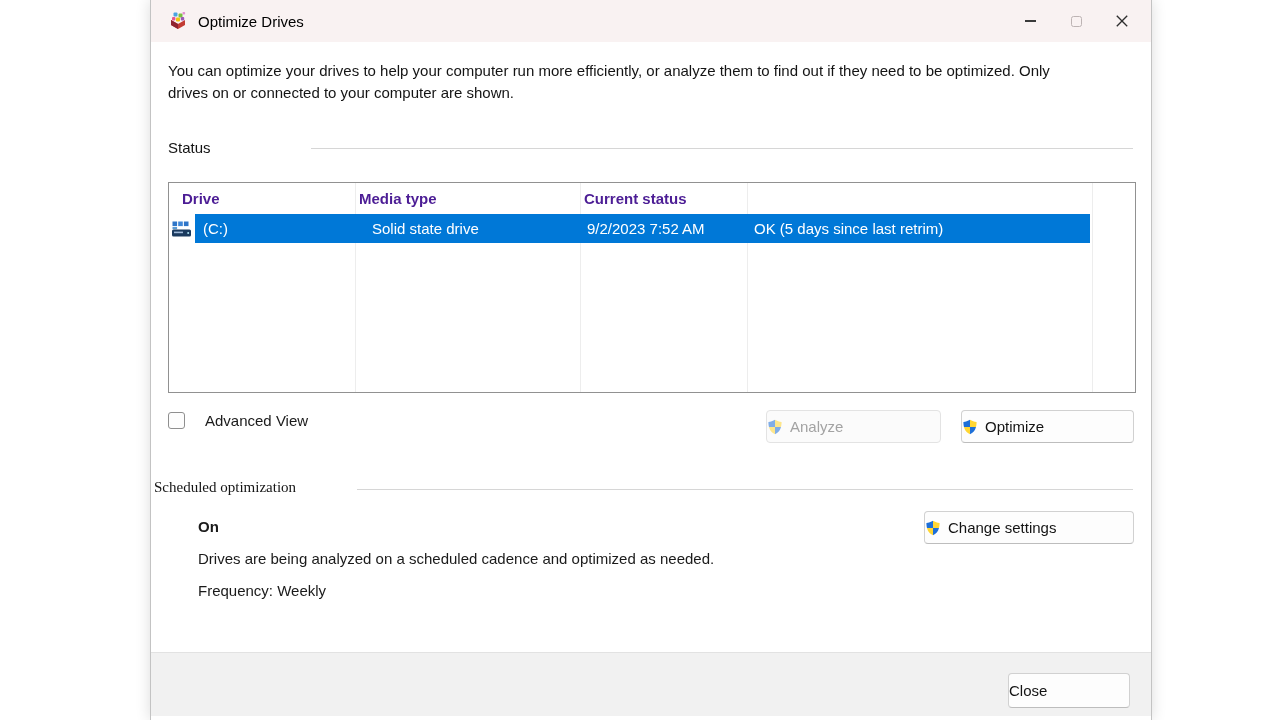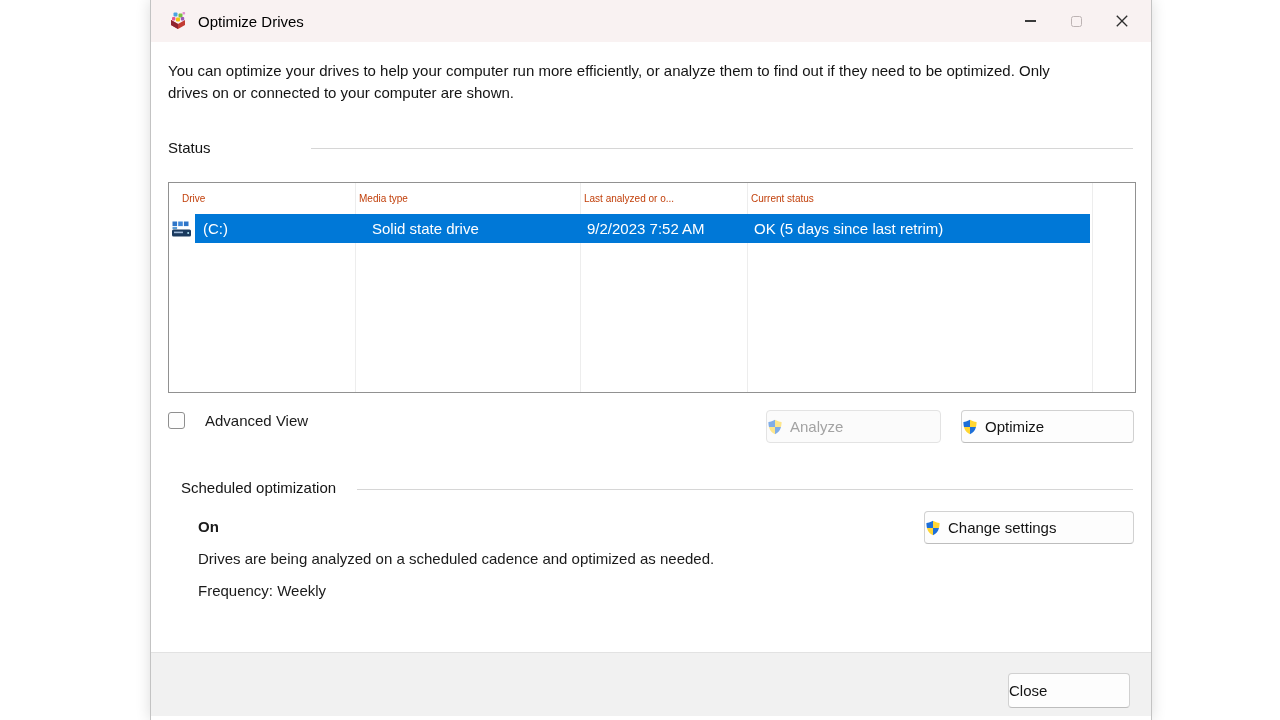--- a/index.html
+++ b/index.html
@@ -25,29 +25,29 @@
 
   
   .desc { position:absolute; top:60px; left:17px; width:910px;
           font-size:15px; line-height:22px; color:#141414; }
 
   
   .group-label { position:absolute; font-size:15px; color:#141414; }
   .rule { position:absolute; height:1px; background:#d6d6d6; }
   #status-label { top:139px; left:17px; }
   #status-rule  { top:148px; left:160px; right:18px; }
-  #sched-label  { top:479px; left:30px; }
+  #sched-label  { top:479px; left:3px;font-family:Liberation Serif, serif; }
   #sched-rule   { top:489px; left:206px; right:18px; }
 
   
   .listview { position:absolute; top:182px; left:17px; width:968px; height:211px;
               background:#fff; border:1px solid #919191; }
   .vsep { position:absolute; top:0; bottom:0; width:1px; background:#ededed; z-index:0; }
   .lv-header { position:relative; display:grid; grid-template-columns:186px 225px 167px 345px 1fr;
-               height:31px; align-items:center; z-index:2; font-size:10px; color:#c2410c; }
+               height:31px; align-items:center; z-index:2; font-size:15px; color:#4c1d95;font-weight:bold; }
   .lv-header .col { padding-left:4px; height:100%; display:flex; align-items:center; cursor:default; }
   .lv-header .col:first-child { padding-left:13px; }
   .lv-row { position:relative; display:grid; grid-template-columns:26px 160px 225px 167px 345px 1fr;
             height:29px; align-items:center; font-size:15px; cursor:default; }
   .sel-bg { position:absolute; top:0; bottom:0; left:26px; right:45px;
             background:#0078d7; z-index:1; }
   .lv-row .cell { position:relative; z-index:2; color:#ffffff; padding-left:8px;
                   white-space:nowrap; overflow:hidden; }
   .lv-row .iconcell { position:relative; z-index:2; display:flex; align-items:center;
                       justify-content:center; padding:0; }
@@ -123,21 +123,20 @@
 
   <div class="listview">
     <div class="vsep" style="left:186px"></div>
     <div class="vsep" style="left:411px"></div>
     <div class="vsep" style="left:578px"></div>
     <div class="vsep" style="left:923px"></div>
 
     <div class="lv-header">
       <div class="col">Drive</div>
       <div class="col">Media type</div>
-      <div class="col">Last analyzed or o...</div>
       <div class="col">Current status</div>
       <div class="col"></div>
     </div>
 
     <div class="lv-row">
       <div class="sel-bg"></div>
       <div class="iconcell">
         <svg viewBox="0 0 20 16" width="20" height="16">
           <rect x="0.5" y="0.5" width="4.6" height="4.6" fill="#2e75c8"></rect>
           <rect x="6.2" y="0.5" width="4.6" height="4.6" fill="#3f86d6"></rect>

